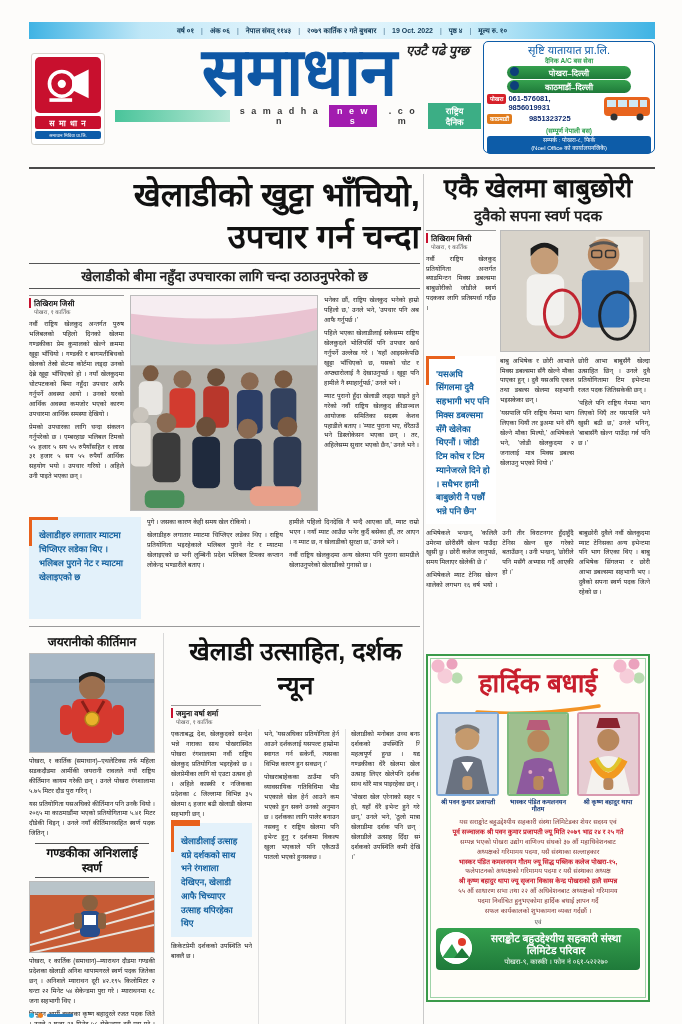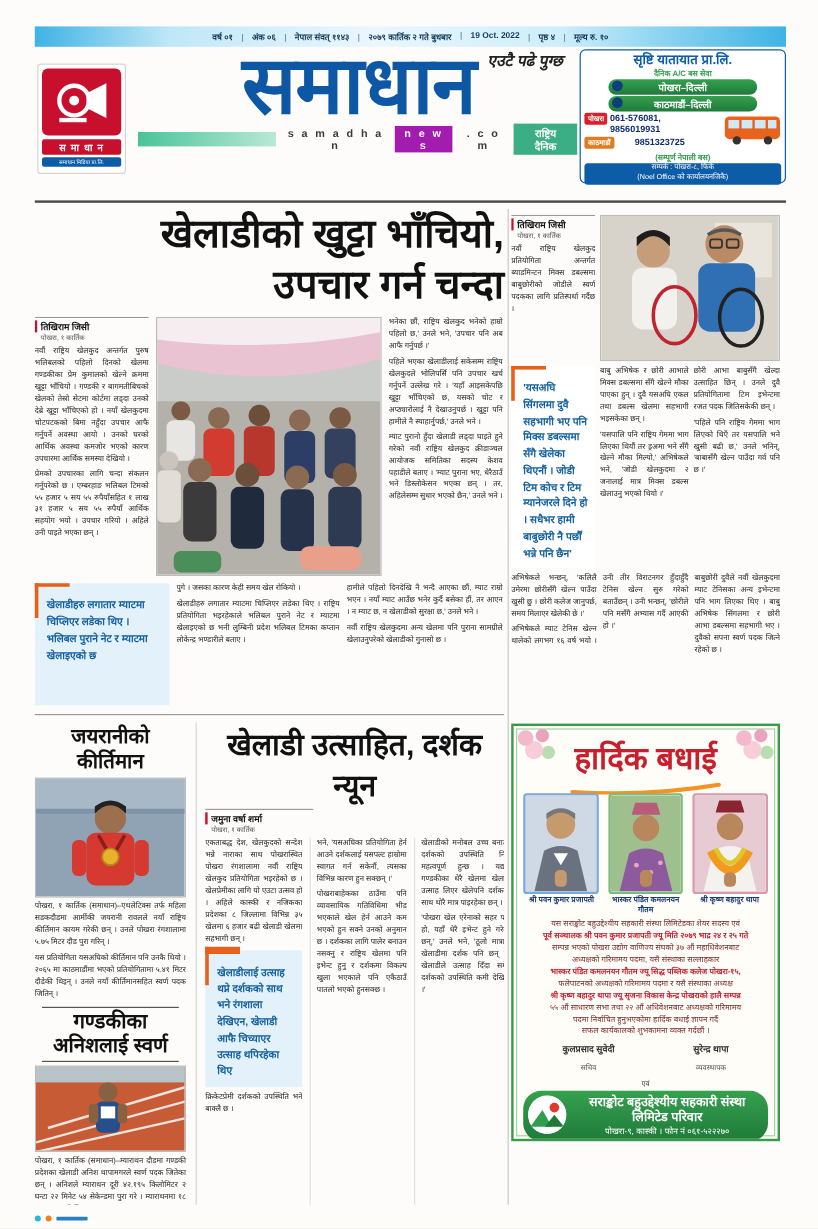--- a/index.html
+++ b/index.html
@@ -26,21 +26,21 @@
   .tag-teal{width:120px;height:12px;background:linear-gradient(90deg,#49c49a,#b9e8d6);}
   .site-pre{font-size:9px;font-weight:bold;color:#3a3a3a;letter-spacing:2px;}
   .site-news{background:#a21caf;color:#fff;font-size:9px;font-weight:bold;letter-spacing:2px;padding:1px 3px;}
   .site-post{font-size:9px;font-weight:bold;color:#3a3a3a;letter-spacing:2px;}
   .tag-daily{background:#3cae85;color:#fff;font-size:8.5px;font-weight:bold;padding:2px 8px;}
   .slogan{position:absolute;right:186px;top:-2px;font-size:13px;font-weight:bold;font-style:italic;color:#222;}
 
   
   .top-ad{position:absolute;right:0;top:-2px;width:172px;height:112px;border:1.5px solid #0d5ca8;border-radius:5px;
           background:#fff;padding:2px 3px;box-sizing:border-box;font-family:"Liberation Sans",sans-serif;}
-  .ta-title{color:#0d5ca8;font-weight:700;font-size:11px;text-align:center;line-height:1.1;}
+  .ta-title{color:#0d5ca8;font-weight:400;font-size:11px;text-align:center;line-height:1.1;}
   .ta-sub{color:#2f9e4f;font-weight:bold;font-size:6.5px;text-align:center;}
   .ta-pill{margin:1px auto;width:124px;background:linear-gradient(180deg,#35a14e,#1f7a3a);color:#fff;font-size:8px;font-weight:bold;
            text-align:center;border-radius:8px;padding:1px 0;position:relative;}
   .ta-pill .busdot{position:absolute;left:3px;top:1px;width:9px;height:9px;border-radius:50%;background:#0d3f7a;}
   .ta-phones{position:relative;height:32px;margin-top:1px;}
   .ta-row{display:flex;align-items:flex-start;gap:2px;}
   .ta-tag{background:#d6212a;color:#fff;font-size:5.8px;font-weight:bold;padding:1px 3px;border-radius:2px;white-space:nowrap;}
   .ta-tag.orange{background:#e07c1e;}
   .ta-num{color:#0d2a6e;font-weight:800;font-size:7.5px;line-height:1.25;white-space:pre-line;text-align:left;}
   .ta-bus{position:absolute;right:0;top:0;width:48px;height:28px;}
@@ -70,21 +70,21 @@
   .pullquote{position:relative;background:#e3f1fa;color:#15629f;font-weight:bold;font-size:8.6px;line-height:1.6;
              padding:12px 6px 6px 10px;box-sizing:border-box;}
   .pullquote::before{content:"";position:absolute;top:-3px;left:-3px;width:26px;height:26px;
              border-top:6px solid #e8611c;border-left:6px solid #e8611c;}
   .pullquote.plain{background:#fff;}
 
   .hsep{border-top:1px solid #9a9a9a;margin:7px 0 6px;}
 
   
   .mid-grid{display:grid;grid-template-columns:126px 257px;column-gap:8px;height:402px;overflow:hidden;}
-  .mini-h{font-size:17px;font-weight:800;text-align:center;color:#111;line-height:1.2;margin:2px 6px 3px;}
+  .mini-h{font-size:12px;font-weight:800;text-align:center;color:#111;line-height:1.2;margin:2px 6px 3px;}
   .mini-h.boxed{border-top:1.3px solid #555;border-bottom:1.3px solid #555;padding:2px 0;margin-top:5px;}
   .ca-h{font-size:25px;font-weight:800;text-align:center;color:#111;margin:0 0 4px;}
   .ca-cols{display:grid;grid-template-columns:81px 81px 81px;column-gap:6px;height:332px;overflow:hidden;}
   .ca-cols .col + .col{border-left:1px solid #e0e0e0;padding-left:5px;}
 
   
   .ra-h{font-size:26px;font-weight:800;text-align:center;color:#111;line-height:1.1;}
   .ra-sub{font-size:15px;font-weight:bold;text-align:center;color:#222;margin-top:2px;}
   .ra-rowA{display:grid;grid-template-columns:70px 150px;column-gap:4px;margin-top:5px;height:122px;overflow:hidden;}
   .ra-rowB{display:grid;grid-template-columns:70px 74px 72px;column-gap:4px;margin-top:4px;height:168px;overflow:hidden;}
@@ -107,21 +107,21 @@
   .cg-photo:nth-child(3){border-color:#d89ab0;}
   .cg-photo svg{display:block;width:100%;height:100%;}
   .cg-names{display:flex;justify-content:center;gap:6px;margin-top:2px;}
   .cg-names div{width:66px;font-size:6.4px;font-weight:bold;color:#1a3d7a;line-height:1.2;}
   .cg-lines{margin-top:4px;font-size:6.6px;line-height:1.5;color:#7a3030;}
   .cg-lines .red{color:#c81f2e;font-weight:bold;}
   .cg-sign{display:flex;justify-content:space-around;margin-top:4px;}
   .cg-sign b{font-size:7.5px;color:#333;display:block;}
   .cg-sign span{font-size:6.2px;color:#555;}
   .cg-evam{font-size:6.2px;color:#444;margin-top:1px;}
-  .cg-banner{position:relative;margin-top:2px;background:linear-gradient(180deg,#35a14e,#1f7a3a);border-radius:15px;
+  .cg-banner{position:relative;margin-top:2px;background:linear-gradient(180deg,#35a14e,#1f7a3a);border-radius:4px;
              color:#fff;padding:4px 4px 4px 40px;text-align:center;}
   .cg-banner-logo{position:absolute;left:4px;top:4px;width:32px;height:32px;border-radius:50%;background:#fff;overflow:hidden;}
   .cg-banner b{font-size:10.5px;display:block;line-height:1.15;}
   .cg-banner span{font-size:7px;display:block;margin-top:1px;}
 
   .page-dots{position:absolute;left:29px;bottom:6px;display:flex;gap:4px;align-items:center;}
   .page-dots i{width:5px;height:5px;border-radius:50%;display:block;}
   .page-dots .c{background:#2ab4e8;} .page-dots .o{background:#f08020;}
   .page-dots .line{width:26px;height:3px;background:#2a7fc0;border-radius:1px;}
 </style>
@@ -203,20 +203,21 @@
 
     <div class="rule-dark"></div>
 
     <div class="bodygrid">
 
       <div>
 
         <div>
           <div class="ma-headline">खेलाडीको खुट्टा भाँचियो,
 उपचार गर्न चन्दा</div>
+          <div class="ma-subhead">खेलाडीको बीमा नहुँदा उपचारका लागि चन्दा उठाउनुपरेको छ</div>
 
           <div class="ma-body">
             <div class="col">
               <div class="byline">
                 <div class="by-name">तिखिराम जिसी</div>
                 <div class="by-place">पोखरा, १ कार्तिक</div>
               </div>
               <div>
                   <p class="p">नवौं राष्ट्रिय खेलकुद अन्तर्गत पुरुष भलिबलको पहिलो दिनको खेलमा गण्डकीका प्रेम कुमालको खेल्ने क्रममा खुट्टा भाँचियो । गण्डकी र बागमतीबिचको खेलको तेस्रो सेटमा कोर्टमा लड्दा उनको देब्रे खुट्टा भाँचिएको हो । नयाँ खेलकुदमा चोटपटकको बिमा नहुँदा उपचार आफै गर्नुपर्ने अवस्था आयो । उनको घरको आर्थिक अवस्था कमजोर भएको कारण उपचारमा आर्थिक समस्या देखियो ।</p>
                   <p class="p">प्रेमको उपचारका लागि चन्दा संकलन गर्नुपरेको छ । एम्बरहाङ भलिबल टिमको ५५ हजार ५ सय ५५ रुपैयाँसहित १ लाख ३१ हजार ५ सय ५५ रुपैयाँ आर्थिक सहयोग भयो । उपचार गरियो । अहिले उनी पाइते भएका छन् ।</p>
@@ -355,20 +356,22 @@
               </div>
             </div>
           </div>
         </div>
       </div>
 
       <div class="vsep"></div>
 
       <div>
         <div>
+          <div class="ra-h">एकै खेलमा बाबुछोरी</div>
+          <div class="ra-sub">दुवैको सपना स्वर्ण पदक</div>
 
           <div class="ra-rowA">
             <div class="col">
               <div class="byline">
                 <div class="by-name">तिखिराम जिसी</div>
                 <div class="by-place">पोखरा, १ कार्तिक</div>
               </div>
               <div>
                   <p class="p">नवौं राष्ट्रिय खेलकुद प्रतियोगिता अन्तर्गत ब्याडमिन्टन मिक्स डबल्समा बाबुछोरीको जोडीले स्वर्ण पदकका लागि प्रतिस्पर्धा गर्दैछ ।</p>
                 </div>
@@ -470,28 +473,20 @@
             <div class="red">पूर्व सञ्चालक श्री पवन कुमार प्रजापती ज्यू मिति २०७९ भाद्र २४ र २५ गते</div>
             <div>सम्पन्न भएको पोखरा उद्योग वाणिज्य संघको ३७ औं महाधिवेशनबाट</div>
             <div>अध्यक्षको गरिमामय पदमा, यसै संस्थाका सल्लाहकार</div>
             <div class="red">भास्कर पंडित कमलनयन गौतम ज्यू सिद्ध पब्लिक कलेज पोखरा-१५,</div>
             <div>फलेपाटनको अध्यक्षको गरिमामय पदमा र यसै संस्थाका अध्यक्ष</div>
             <div class="red">श्री कृष्ण बहादुर थापा ज्यू सृजना विकास केन्द्र पोखराको हालै सम्पन्न</div>
             <div>५५ औं साधारण सभा तथा २२ औं अधिवेशनबाट अध्यक्षको गरिमामय</div>
             <div>पदमा निर्वाचित हुनुभएकोमा हार्दिक बधाई ज्ञापन गर्दै</div>
             <div>सफल कार्यकालको शुभकामना व्यक्त गर्दछौं ।</div>
           </div>
-          <div class="cg-sign">
-            <div>
-              <b>कुलप्रसाद सुवेदी</b><span>सचिव</span>
-            </div>
-            <div>
-              <b>सुरेन्द्र थापा</b><span>व्यवस्थापक</span>
-            </div>
-          </div>
           <div class="cg-evam">एवं</div>
           <div class="cg-banner">
             <div class="cg-banner-logo">
               <svg viewBox="0 0 32 32">
                 <circle cx="16" cy="16" r="16" fill="#fff"></circle>
                 <circle cx="22" cy="10" r="4" fill="#e03a2a"></circle>
                 <path d="M2 26 L12 12 L20 26 Z" fill="#2f9e4f"></path>
                 <path d="M14 26 L22 16 L30 26 Z" fill="#1f7a3a"></path>
               </svg>
             </div>

